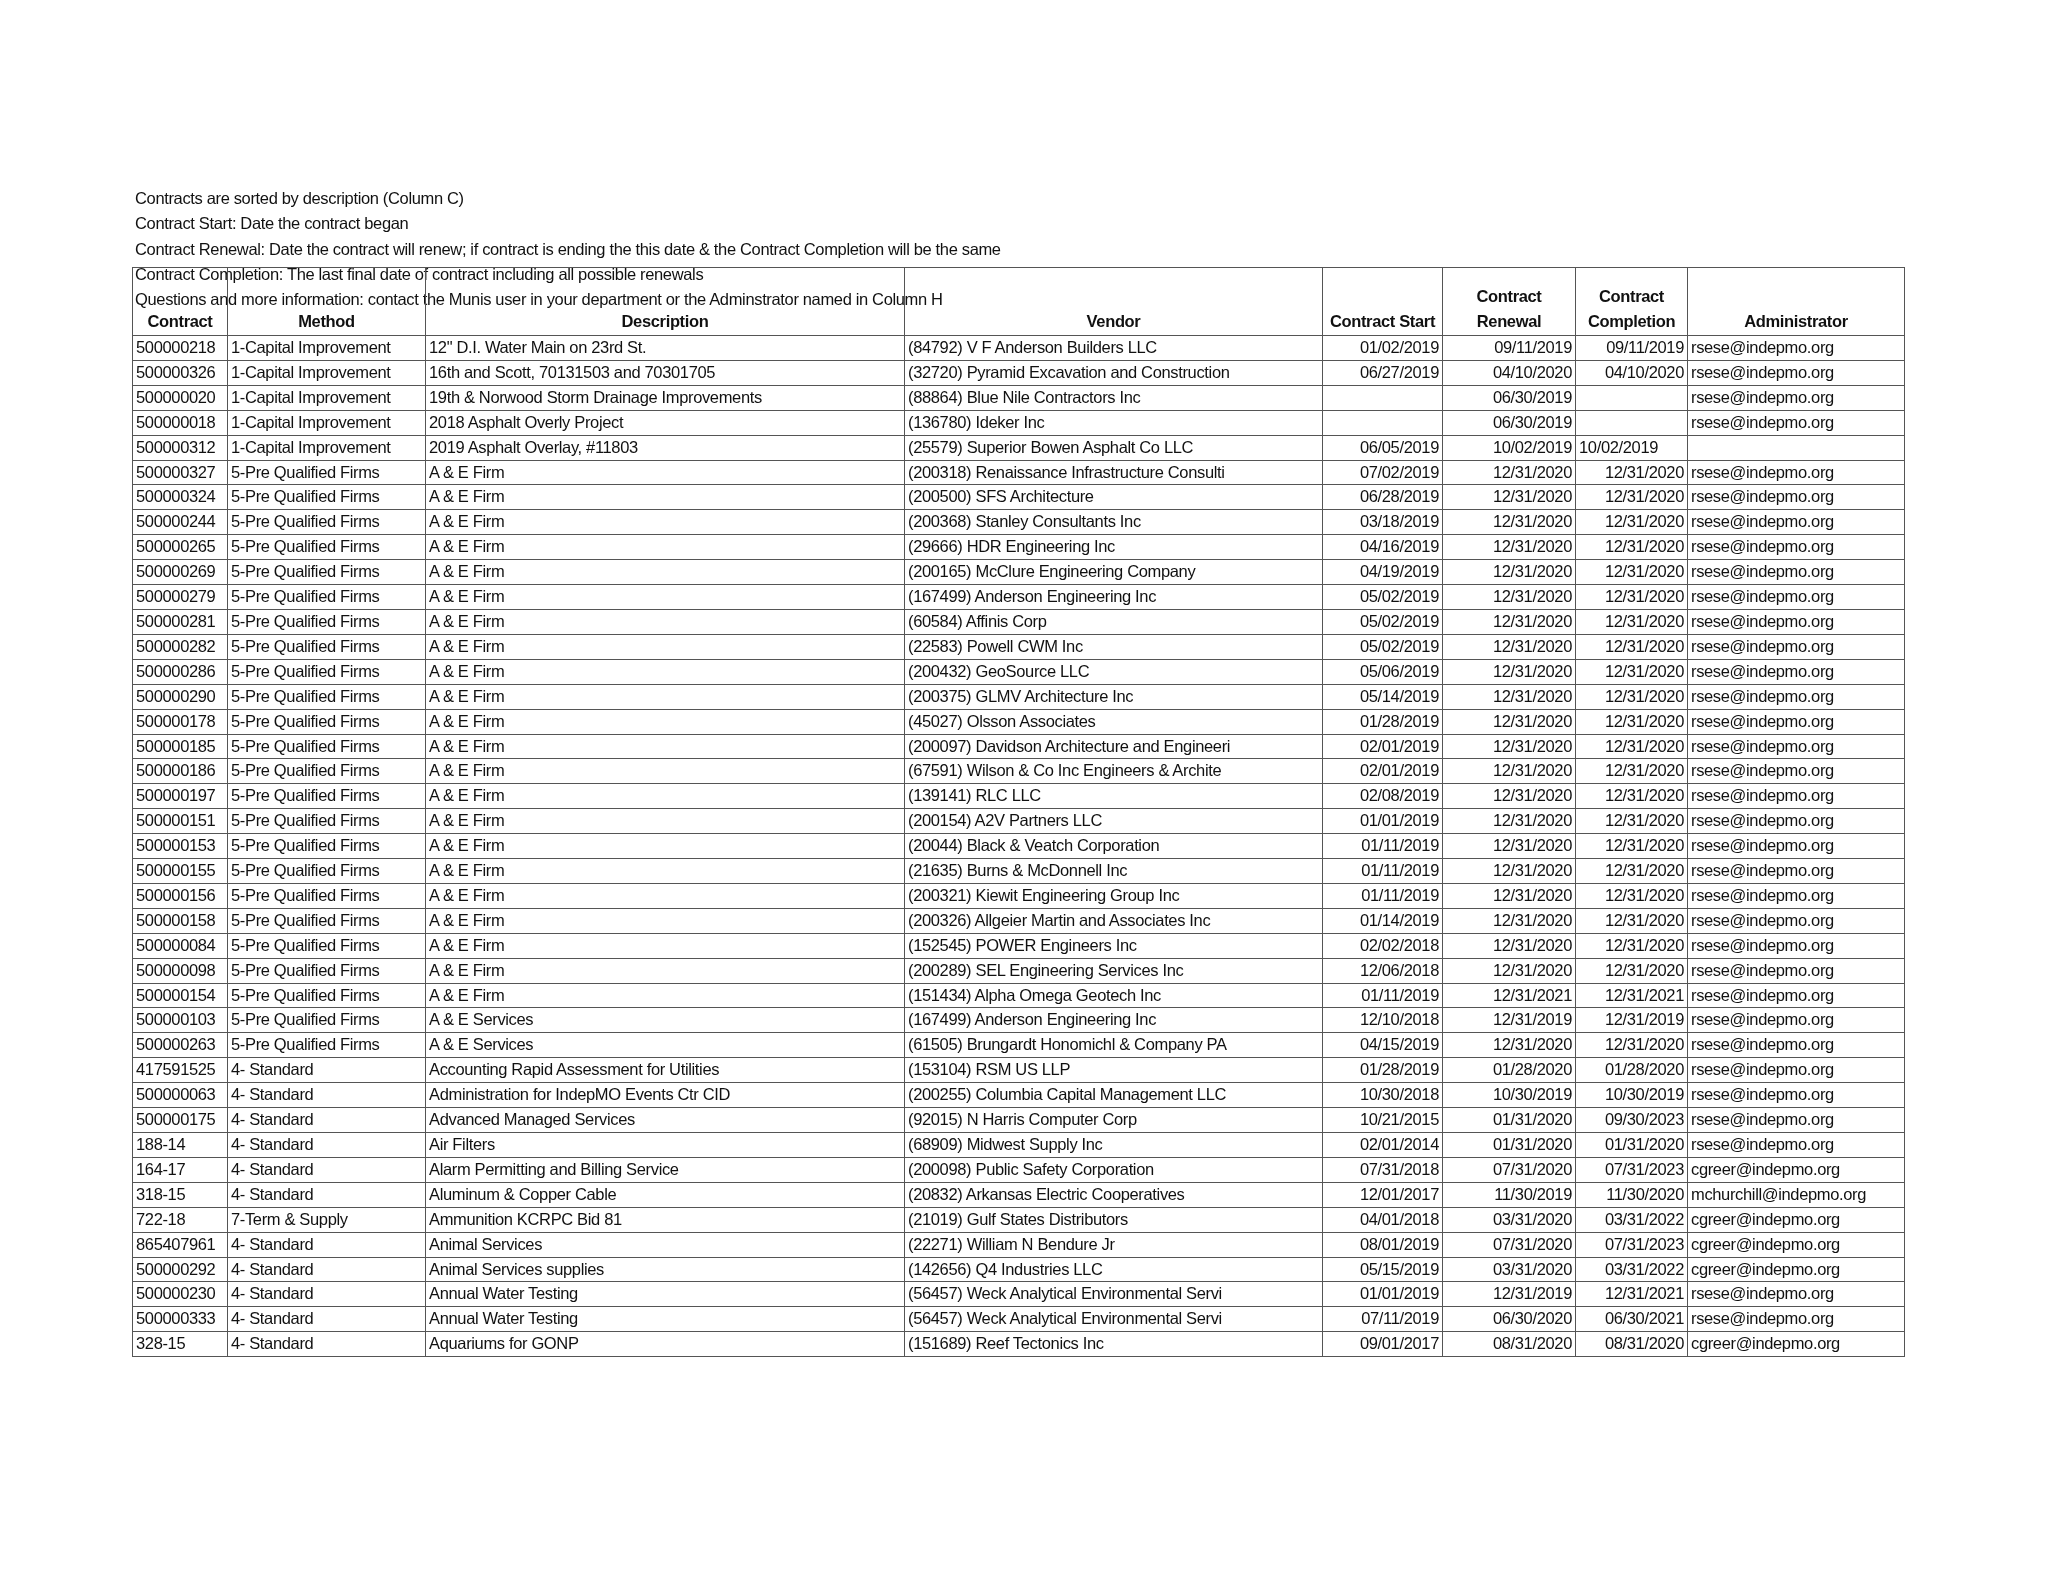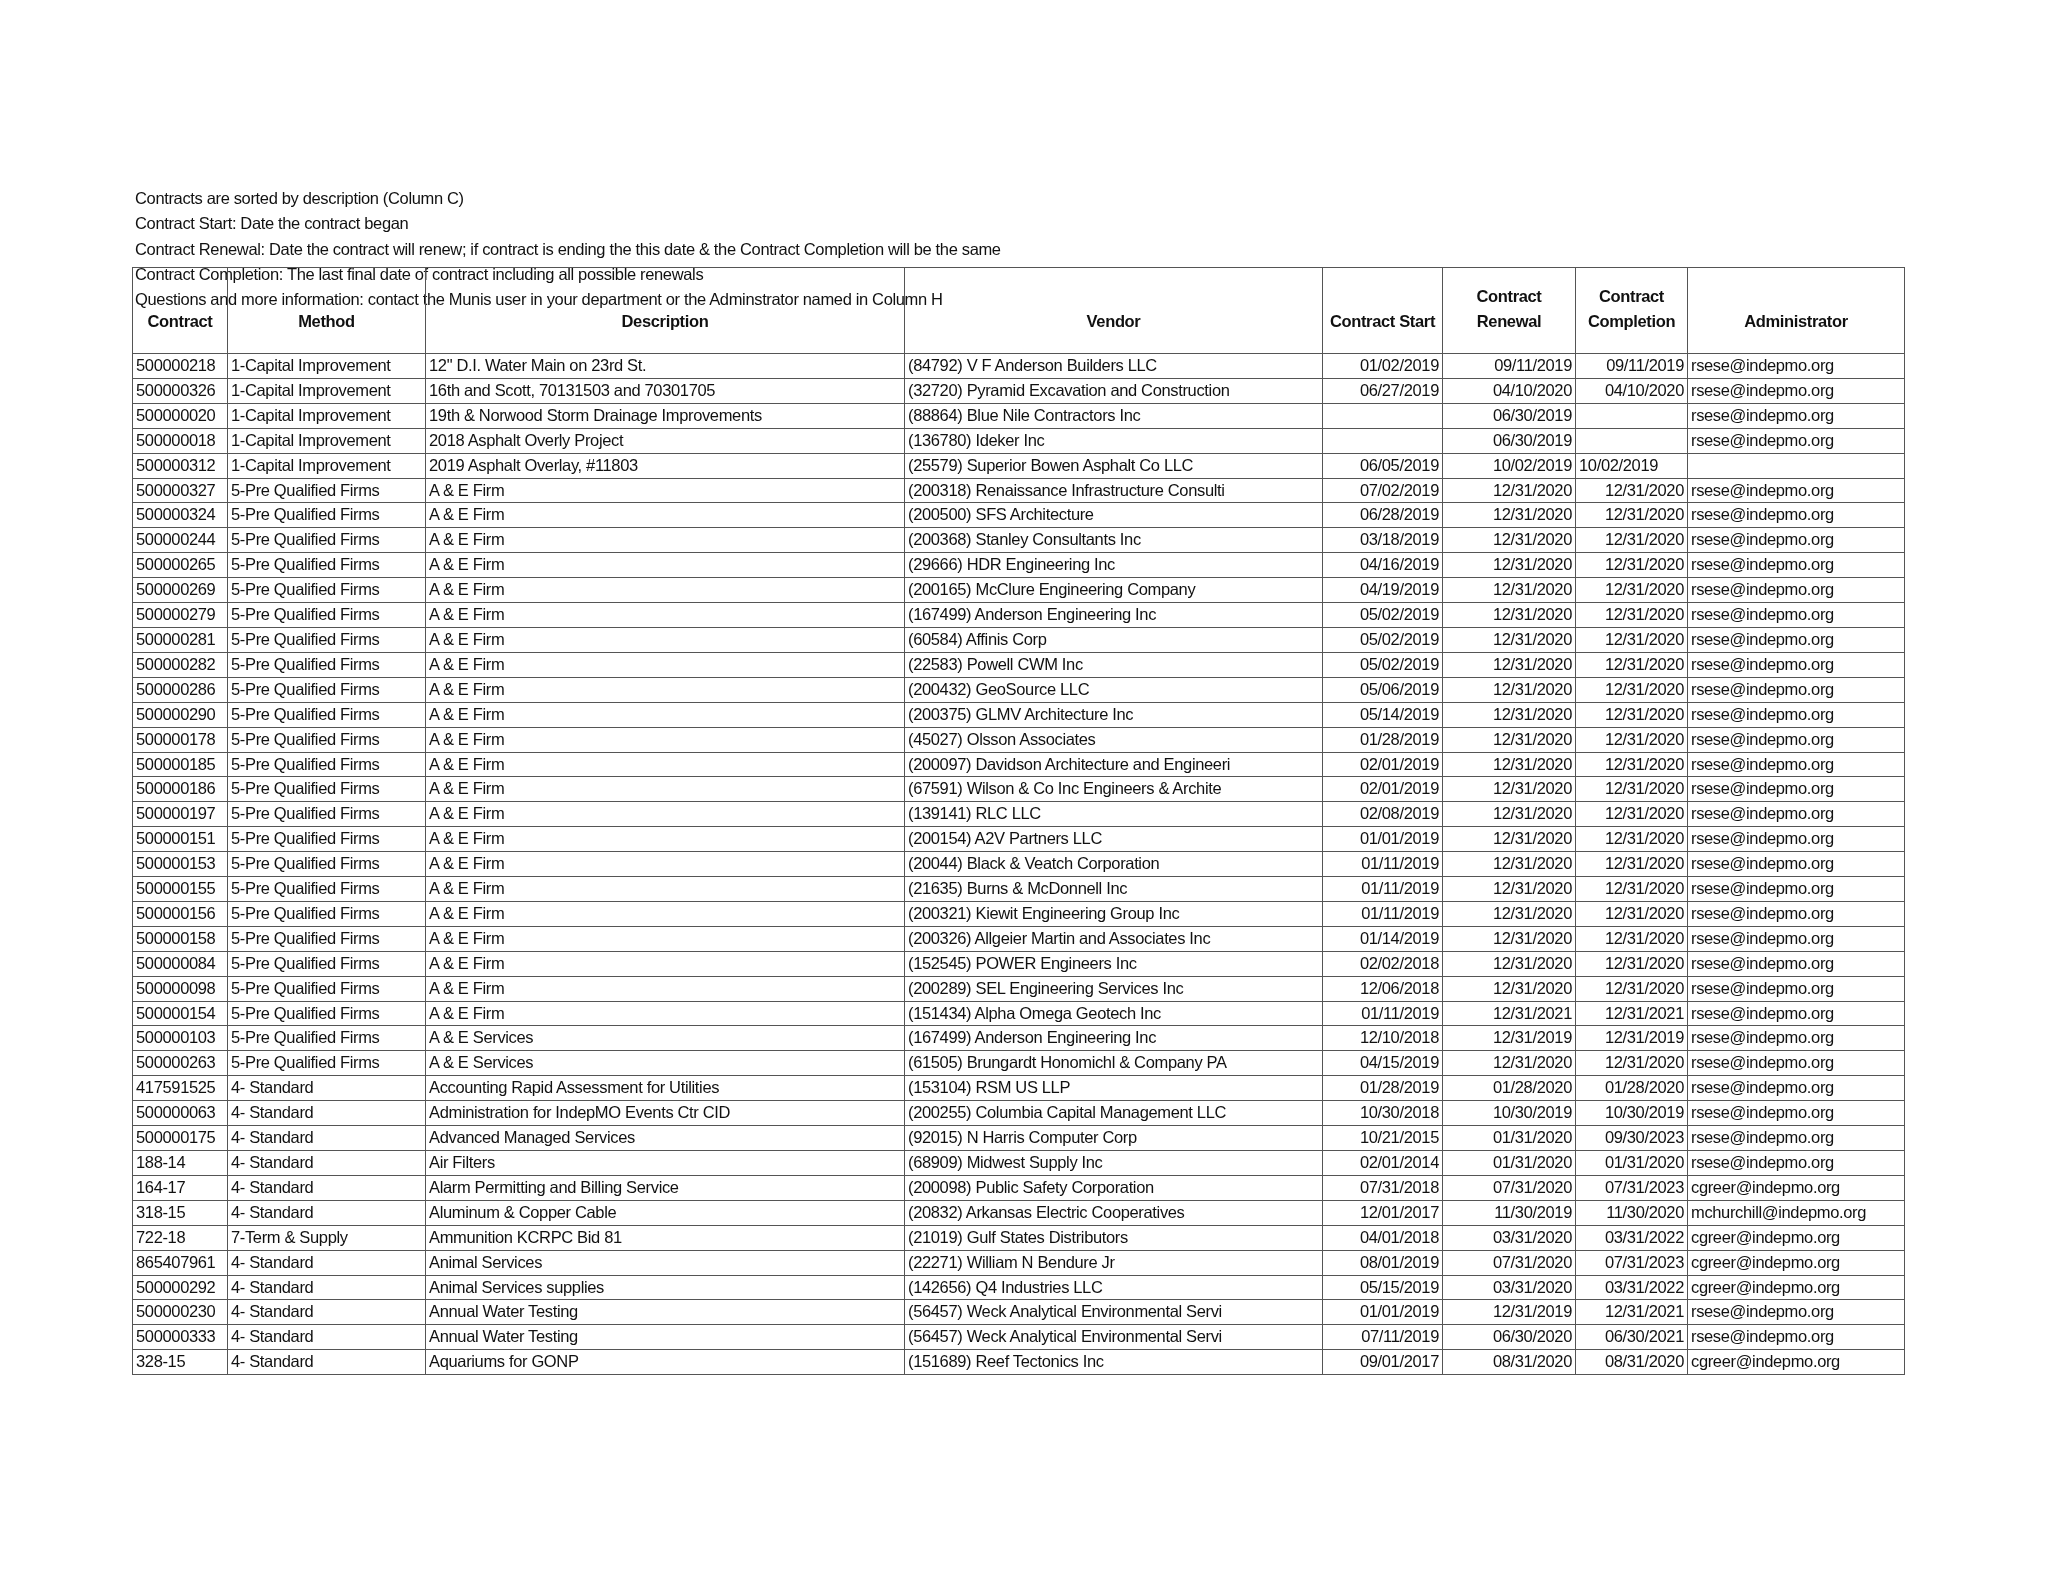--- a/index.html
+++ b/index.html
@@ -26,21 +26,21 @@
   table.sheet col.c6 { width: 133px; }
   table.sheet col.c7 { width: 112px; }
   table.sheet col.c8 { width: 217px; }
   table.sheet th, table.sheet td {
     border: 1.2px solid #555;
     padding: 0 3px;
     white-space: nowrap; overflow: hidden;
   }
   table.sheet th {
     height: 66px; vertical-align: bottom; text-align: center;
-    font-weight: bold; line-height: 25px; padding-bottom: 19px;
+    font-weight: bold; line-height: 25px; padding-bottom: 1px;
   }
   table.sheet td { height: 23.9px; line-height: 23.9px; }
   td.num { text-align: right; }
   td.left { text-align: left; }
 </style>
 </head>
 <body>
 
 <div class="notes">
   <div>Contracts are sorted by description (Column C)</div>

